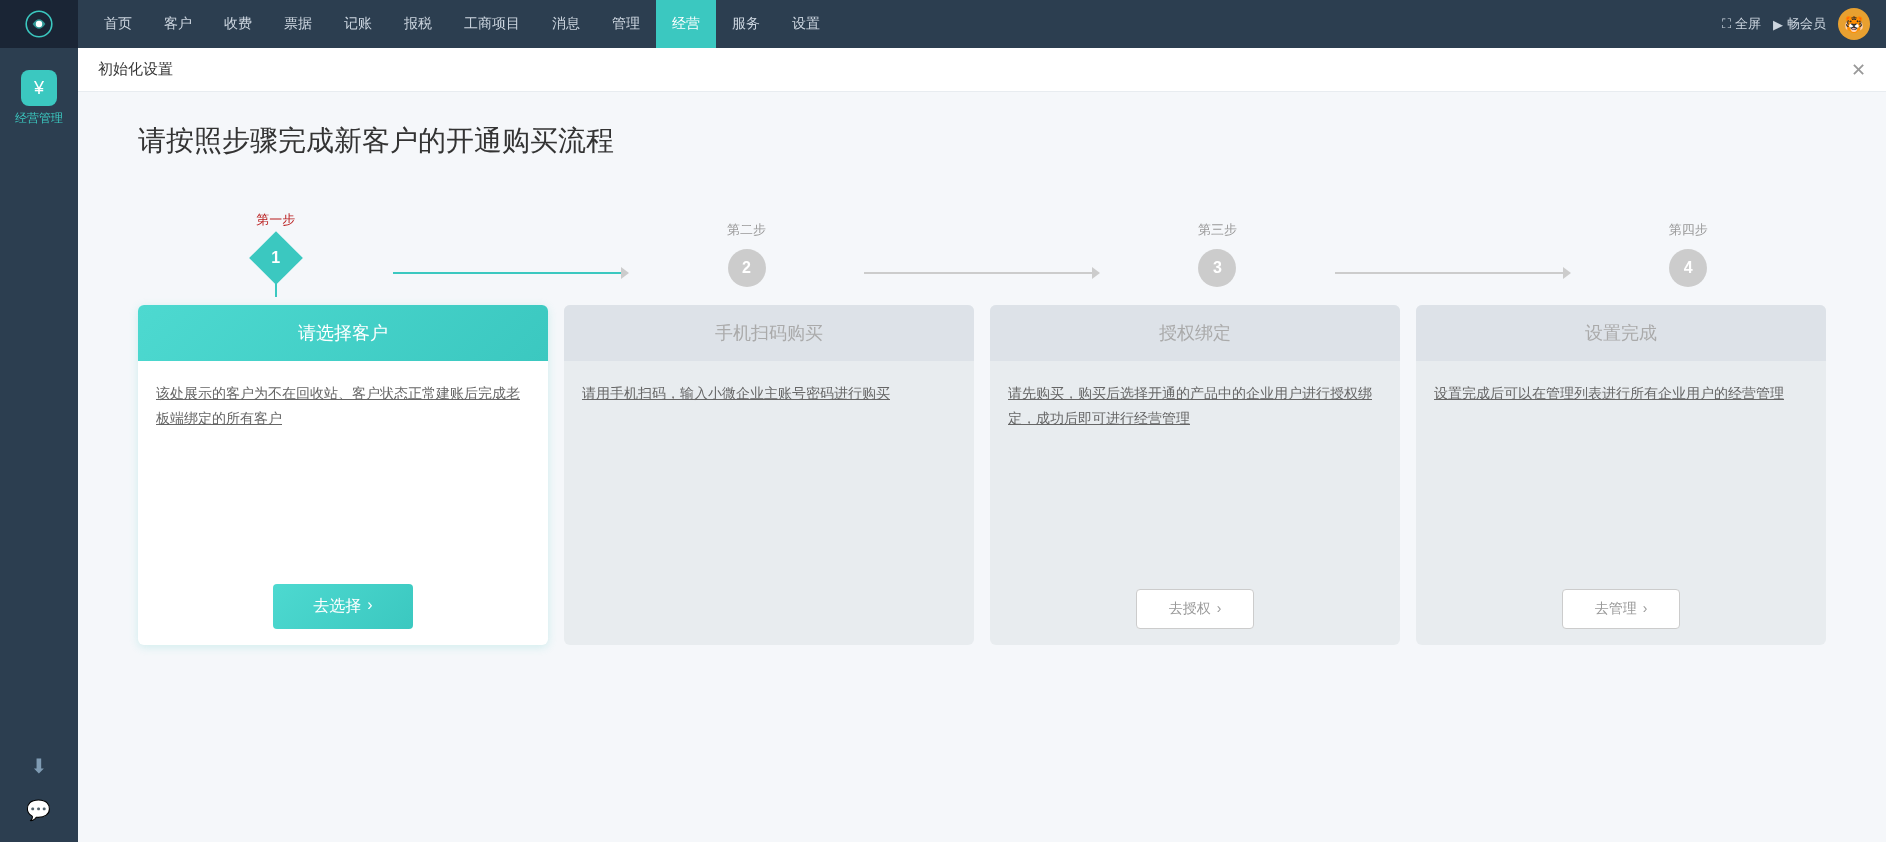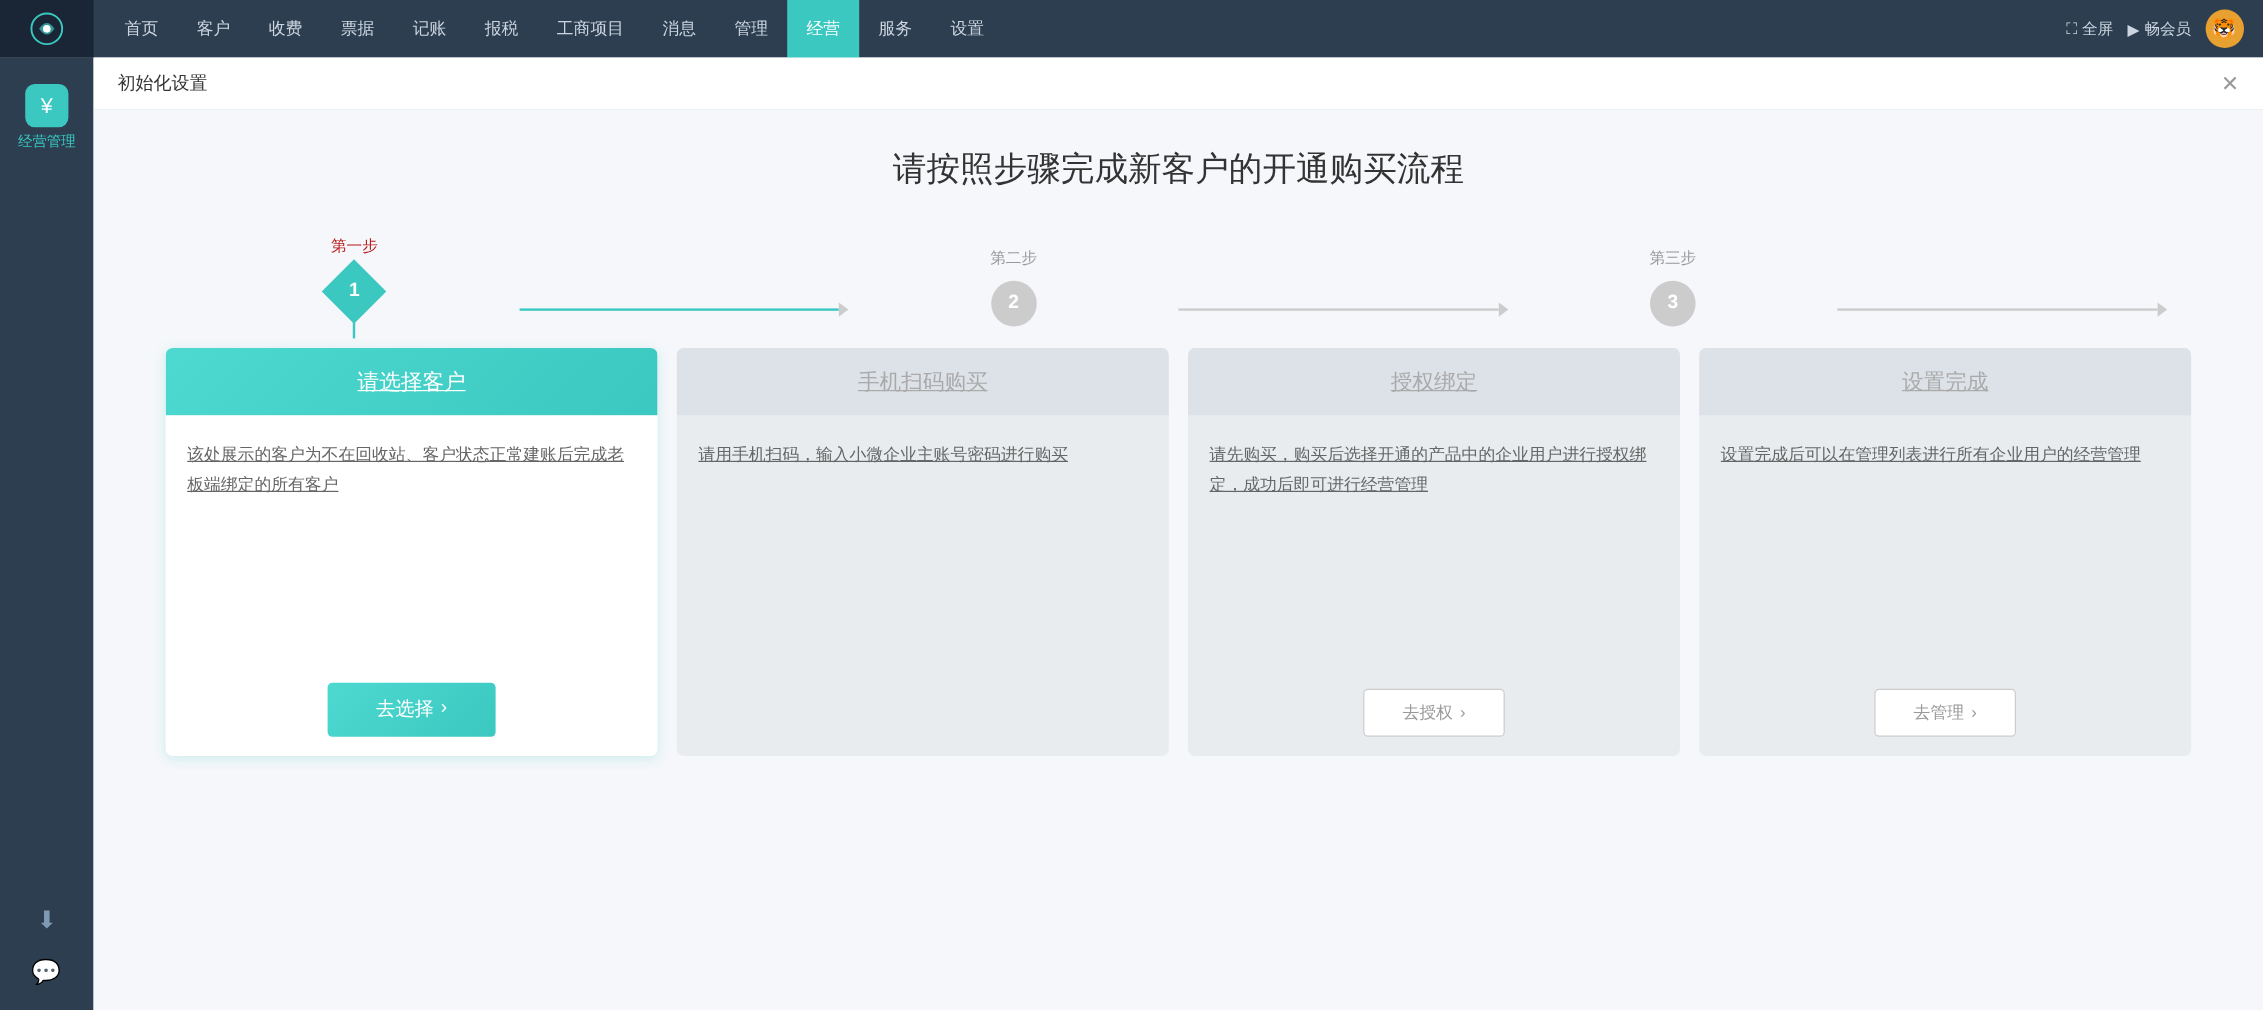--- a/index.html
+++ b/index.html
@@ -157,24 +157,24 @@
     }
 
     
     .wizard-body {
       flex: 1;
       padding: 30px 60px;
       background: #f5f7fa;
       overflow: auto;
     }
     .wizard-title {
-      text-align: center;
+      text-align: left;
       font-size: 28px;
       color: #333;
-      margin-bottom: 36px;
+      margin-bottom: 51px;
       font-weight: 400;
     }
     .step-label {
       font-size: 13px;
       color: #999;
       margin-bottom: 10px;
     }
     .step-label.active { color: #b91c1c; }
     .step-circle {
       width: 38px;
@@ -210,21 +210,20 @@
       background: #fff;
       box-shadow: 0 2px 10px rgba(59,200,192,0.2);
     }
     .card-header {
       padding: 16px;
       text-align: center;
       font-size: 18px;
       color: #aaa;
       font-weight: 500;
       background: #dde2e8;
-      text-decoration: underline;
     }
     .card-header.active {
       background: linear-gradient(135deg, #4dd9d0, #3bc8c0);
       color: #fff;
     }
     .card-body {
       padding: 20px 18px;
       color: #666;
       font-size: 14px;
       line-height: 1.8;
@@ -379,20 +378,24 @@
         <div class="step-col">
           <span class="step-label">第三步</span>
           <div class="step-circle">3</div>
         </div>
 
         <div class="connector-col">
           <div class="connector-line"></div>
           <div class="arrow-head"></div>
         </div>
 
+        <div class="step-col">
+          <span class="step-label">第四步</span>
+          <div class="step-circle">4</div>
+        </div>
       </div>
 
       <div class="cards-row">
 
         <div class="step-card active">
           <div class="card-header active">请选择客户</div>
           <div class="card-body">该处展示的客户为不在回收站、客户状态正常建账后完成老板端绑定的所有客户</div>
           <div class="card-footer">
             <button class="card-btn active">
               <span>去选择</span>

